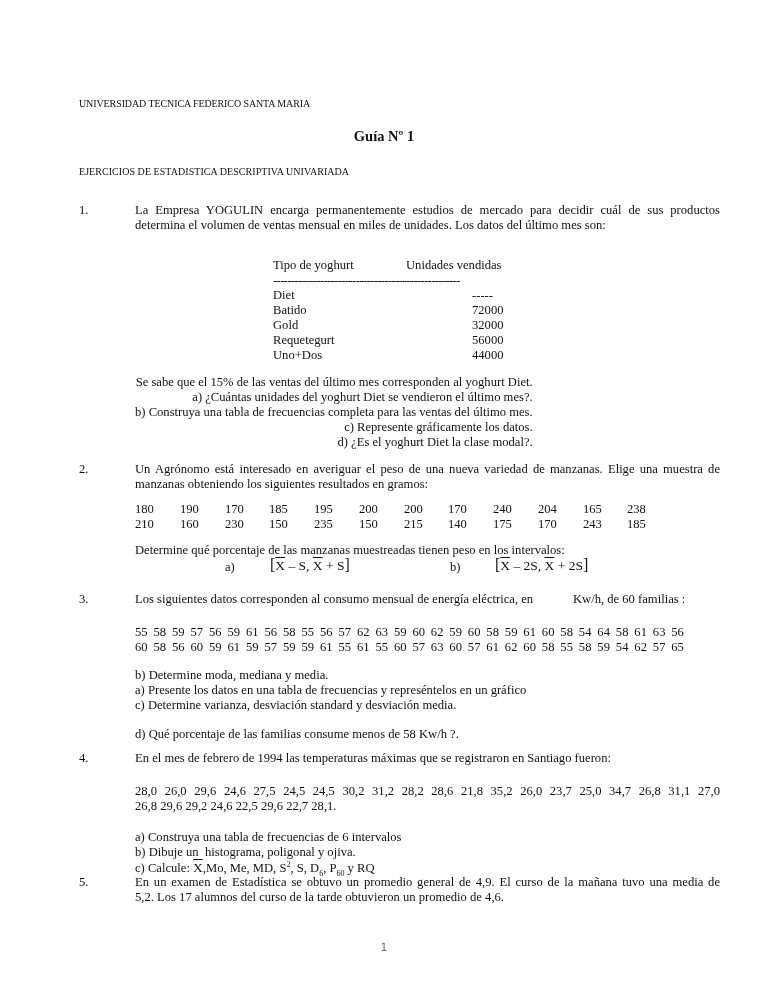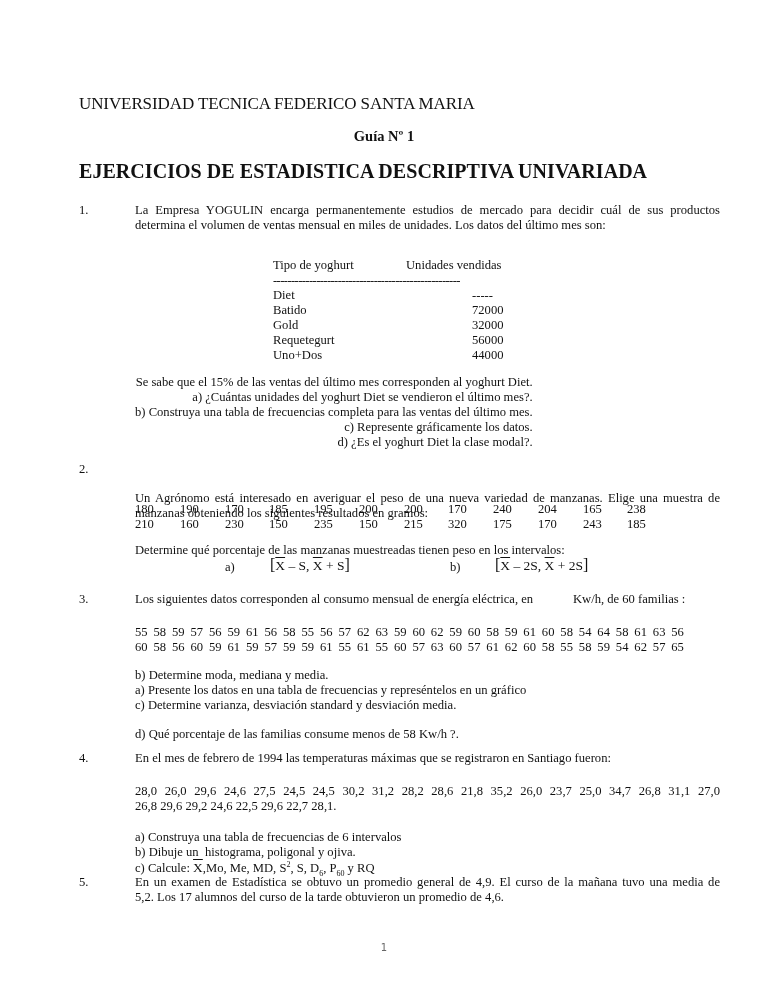--- a/index.html
+++ b/index.html
@@ -11,23 +11,23 @@
       width: 768px;
       height: 994px;
       position: relative;
       overflow: hidden;
       font-family: "Liberation Serif", "DejaVu Serif", serif;
       color: #111111;
       font-size: 12.6px;
       line-height: 15px;
     }
     .abs { position: absolute; }
-    .univ { left: 79px; top: 96px; font-size: 17px; letter-spacing: -0.1px; }
+    .univ { left: 79px; top: 96px; font-size: 10px; letter-spacing: -0.1px; }
     .guia { left: 0; width: 768px; top: 129px; text-align: center; font-weight: bold; font-size: 14.5px; }
-    .title { left: 79px; top: 164px; font-weight: bold; font-size: 20px; letter-spacing: 0.05px; }
+    .title { left: 79px; top: 164px; font-weight: normal; font-size: 10px; letter-spacing: 0.05px; }
 
     .num { left: 79px; }
     .para { left: 135px; width: 585px; text-align: justify; }
     .para .line { display: block; text-align: justify; text-align-last: justify; }
     .para .line.last { text-align-last: left; }
 
     
     .ytable { left: 273px; top: 258px; width: 240px; }
     .ytable .hdr { position: relative; height: 15px; }
     .ytable .hdr .c1 { position: absolute; left: 0; }
@@ -95,21 +95,21 @@
 
 <div class="abs qlist" style="top:375px;text-align:right;">
   <div>Se sabe que el 15% de las ventas del último mes corresponden al yoghurt Diet.</div>
   <div>a) ¿Cuántas unidades del yoghurt Diet se vendieron el último mes?.</div>
   <div>b) Construya una tabla de frecuencias completa para las ventas del último mes.</div>
   <div>c) Represente gráficamente los datos.</div>
   <div>d) ¿Es el yoghurt Diet la clase modal?.</div>
 </div>
 
 <div class="abs num" style="top:462px;">2.</div>
-<div class="abs para" style="top:462px;margin-top:29px;">
+<div class="abs para" style="top:462px;">
   <span class="line">Un Agrónomo está interesado en averiguar el peso de una nueva variedad de manzanas. Elige una muestra de</span>
   <span class="line last">manzanas obteniendo los siguientes resultados en gramos:</span>
 </div>
 
 <div class="abs" style="left:135px; top:502px;">
   <div style="position:relative; height:15px; width:560px;">
     <span class="abs" style="left:0px;">180</span>
     <span class="abs" style="left:45px;">190</span>
     <span class="abs" style="left:90px;">170</span>
     <span class="abs" style="left:134px;">185</span>
@@ -123,21 +123,21 @@
     <span class="abs" style="left:492px;">238</span>
   </div>
   <div style="position:relative; height:15px; width:560px;">
     <span class="abs" style="left:0px;">210</span>
     <span class="abs" style="left:45px;">160</span>
     <span class="abs" style="left:90px;">230</span>
     <span class="abs" style="left:134px;">150</span>
     <span class="abs" style="left:179px;">235</span>
     <span class="abs" style="left:224px;">150</span>
     <span class="abs" style="left:269px;">215</span>
-    <span class="abs" style="left:313px;">320</span>
+    <span class="abs" style="left:313px;">140</span>
     <span class="abs" style="left:358px;">175</span>
     <span class="abs" style="left:403px;">170</span>
     <span class="abs" style="left:448px;">243</span>
     <span class="abs" style="left:492px;">185</span>
   </div>
 </div>
 
 <div class="abs" style="left:135px; top:543px; white-space:nowrap;">Determine qué porcentaje de las manzanas muestreadas tienen peso en los intervalos:</div>
 
 <div class="abs" style="left:225px; top:560px;">a)</div>

